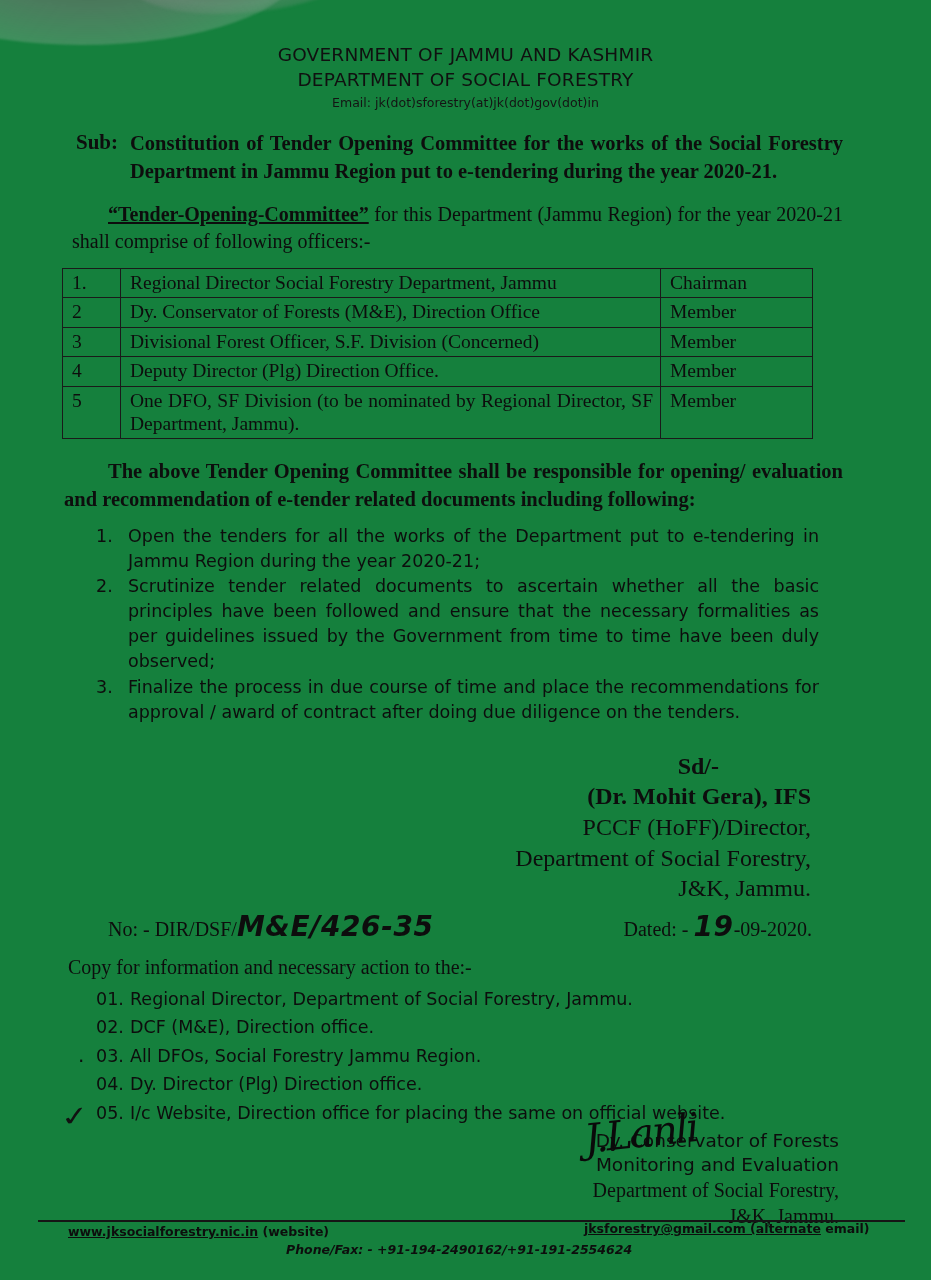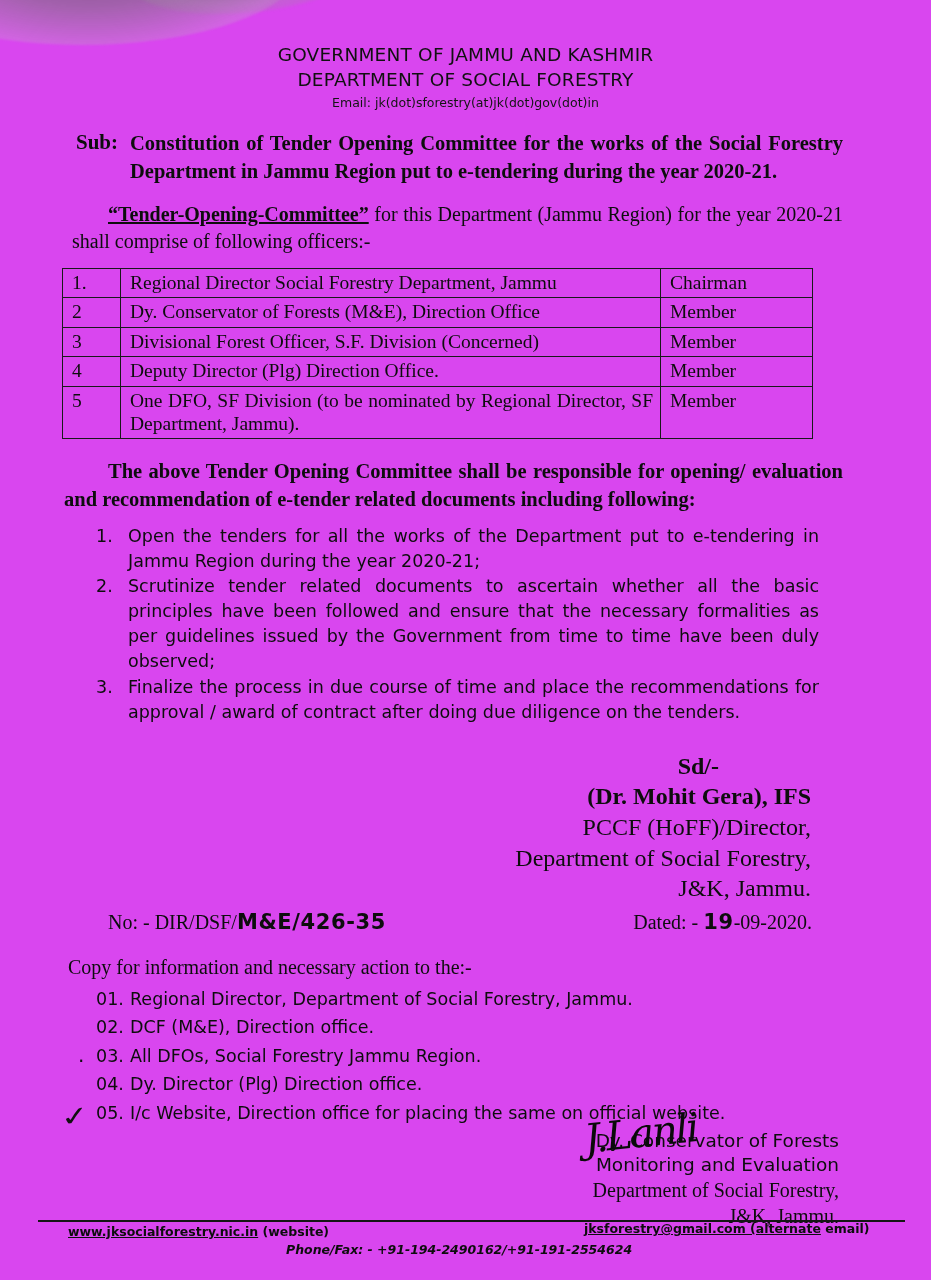--- a/index.html
+++ b/index.html
@@ -9,21 +9,21 @@
     background: #ffffff;
   }
   body {
     font-family: "Liberation Serif", serif;
     color: #0d0d0d;
   }
   #page {
     position: relative;
     width: 931px;
     height: 1280px;
-    background: #d946ef;
+    background: #15803d;
     overflow: hidden;
   }
 
   
   .scan-shadow {
     position: absolute;
     left: -120px;
     top: -105px;
     width: 420px;
     height: 150px;
@@ -189,22 +189,23 @@
   }
   .no-ref {
     position: absolute;
     left: 108px;
     top: 0;
     font-size: 20px;
     white-space: nowrap;
   }
   .hand {
     font-family: "DejaVu Sans", sans-serif;
-    font-weight: bold;
-    font-size: 21px;
+    font-style: italic;
+    font-weight: bold;
+    font-size: 28px;
     letter-spacing: 0.6px;
   }
   .dated {
     position: absolute;
     right: 119px;
     top: 0;
     font-size: 20px;
     white-space: nowrap;
   }
 

